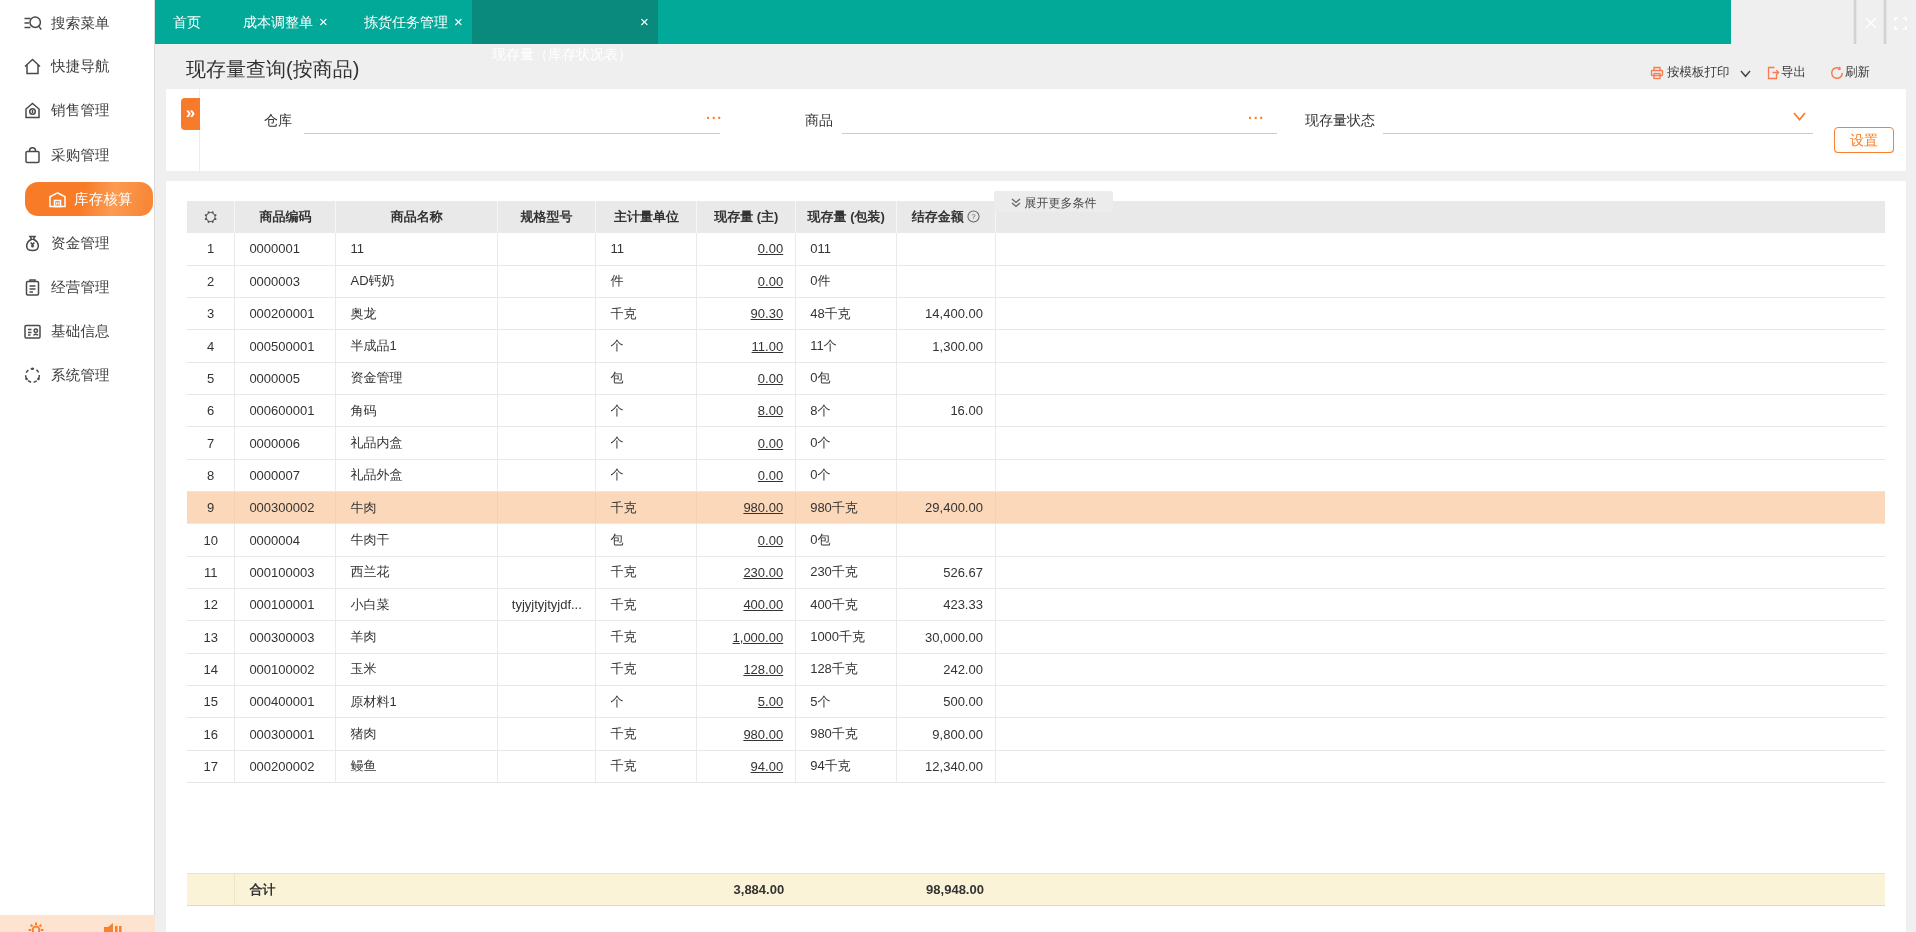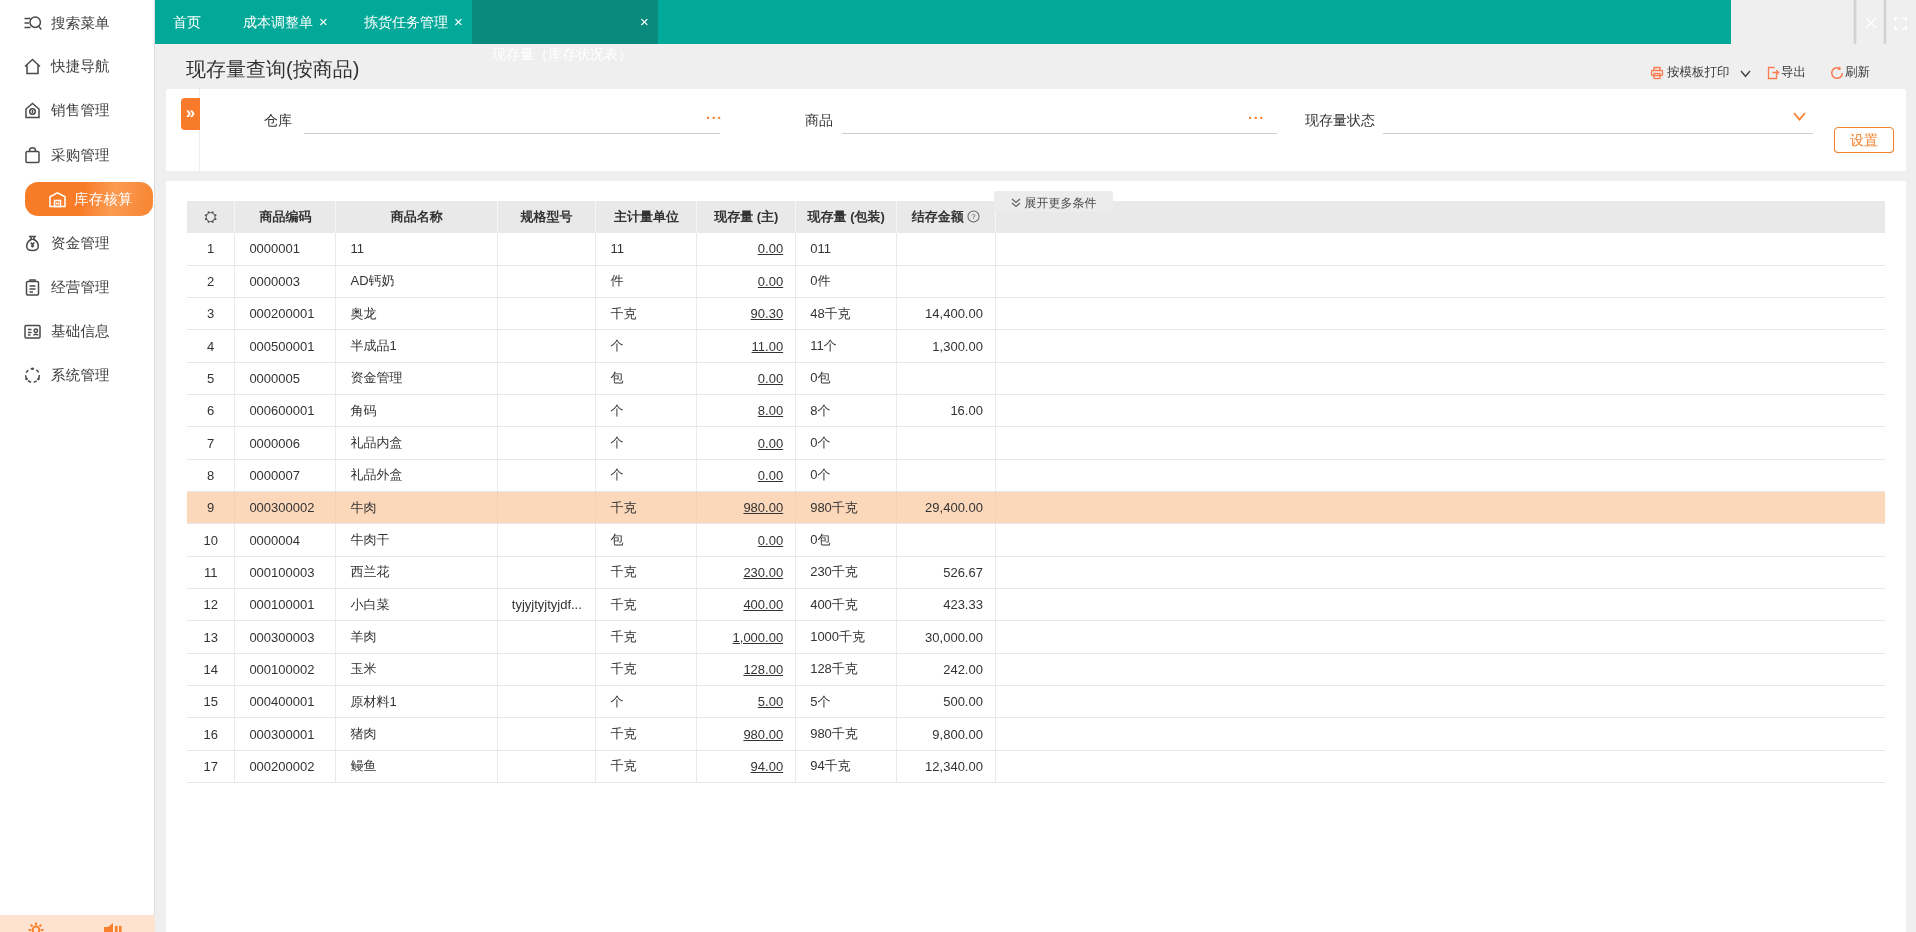--- a/index.html
+++ b/index.html
@@ -436,13 +436,23 @@
         <div class="c l cw3"></div>
         <div class="c l cw4">千克</div>
         <div class="c r cw5">
           <span class="u">94.00</span>
         </div>
         <div class="c l cw6">94千克</div>
         <div class="c r cw7">12,340.00</div>
         <div class="c cw8"></div>
       </div>
     </div>
+  <div id="sumrow">
+    <div class="c cw0" style="border-right:1px solid #efe5c5;height:100%;"></div>
+    <div class="c l cw1">合计</div>
+    <div class="c cw2"></div>
+      <div class="c cw3"></div>
+      <div class="c cw4"></div>
+    <div class="c r cw5">3,884.00</div>
+    <div class="c cw6"></div>
+    <div class="c r cw7">98,948.00</div>
+  </div>
 </div>
 
 </body></html>

